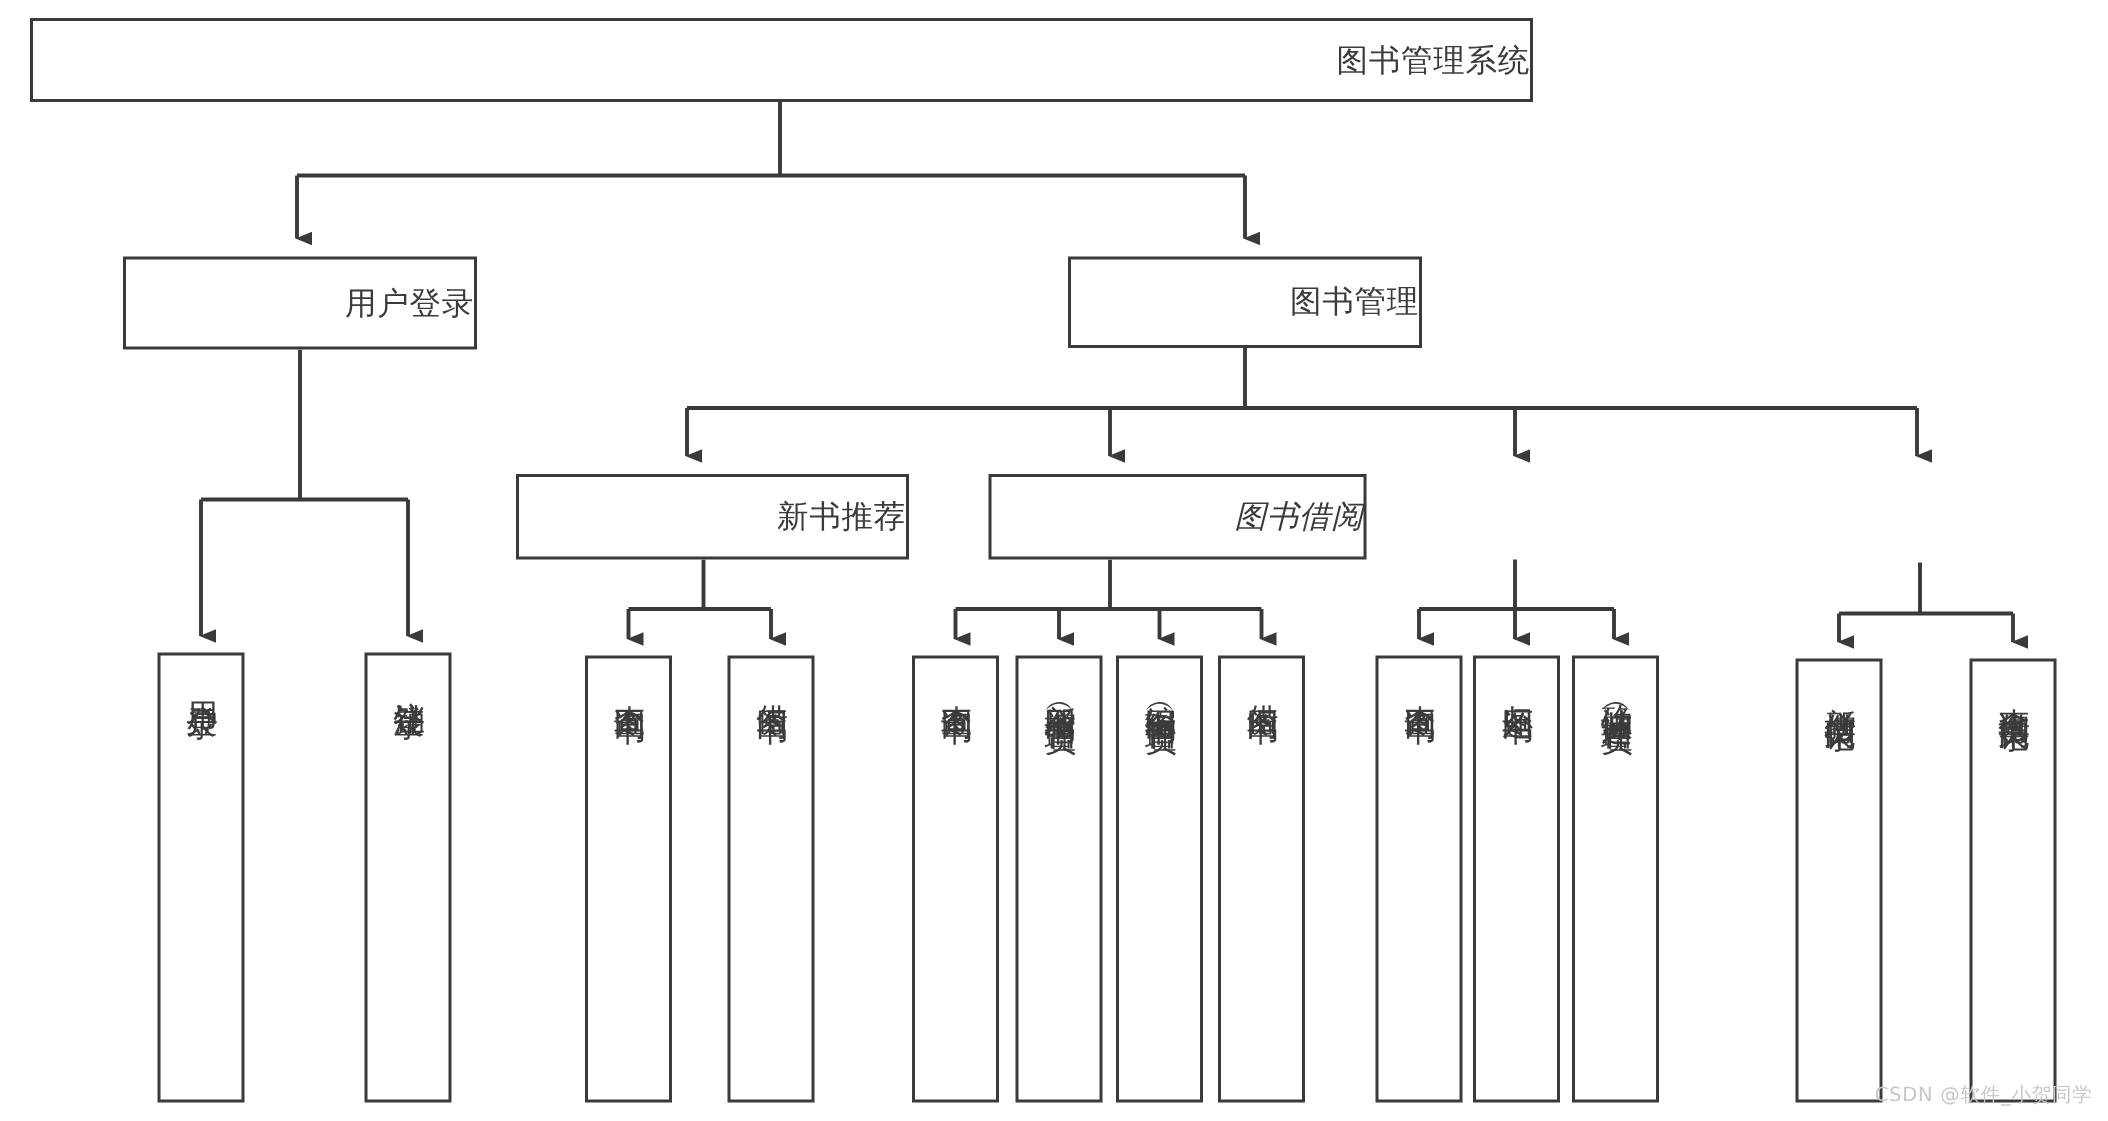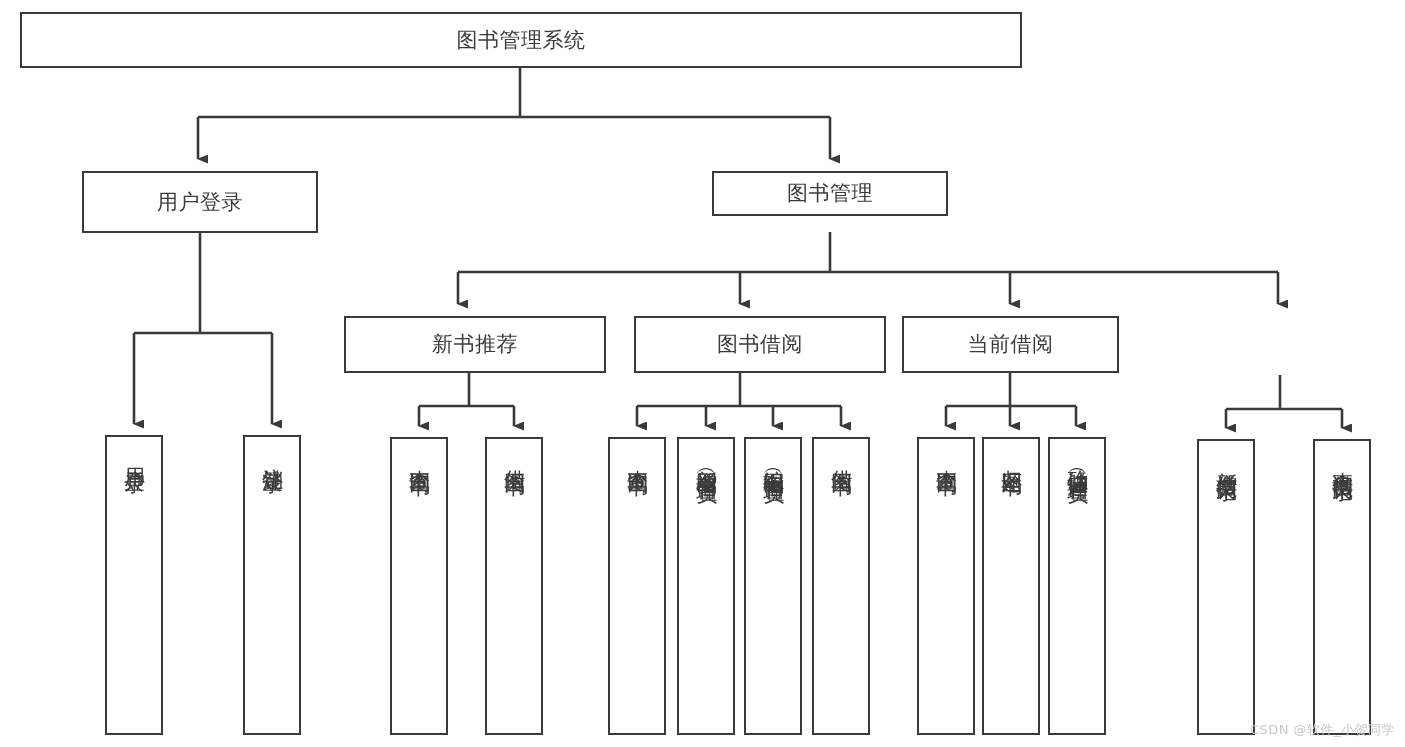--- a/index.html
+++ b/index.html
@@ -26,21 +26,21 @@
     width: 1405px;
     height: 747px;
   }
   .node {
     position: absolute;
     box-sizing: border-box;
     background: #ffffff;
     border: 2px solid #3a3a3a;
     display: flex;
     align-items: center;
-    justify-content: center;
+    justify-content: flex-end;
     color: #3b3b3b;
     z-index: 2;
   }
   .node .label {
     font-size: 21px;
     line-height: 1.15;
     letter-spacing: 0.5px;
     white-space: nowrap;
     color: #3b3b3b;
   }
@@ -124,32 +124,29 @@
     </g>
   </svg>
 
   <div class="node" style="left:20px; top:12px; width:1002px; height:56px;">
     <span class="label">图书管理系统</span>
   </div>
 
   <div class="node" style="left:82px; top:171px; width:236px; height:62px;">
     <span class="label">用户登录</span>
   </div>
-  <div class="node" style="left:712px; top:171px; width:236px; height:45px;">
+  <div class="node" style="left:712px; top:171px; width:236px; height:61px;">
     <span class="label">图书管理</span>
   </div>
 
   <div class="node" style="left:344px; top:316px; width:262px; height:57px;">
     <span class="label">新书推荐</span>
   </div>
-  <div class="node" style="left:634px; top:316px; width:252px; height:57px;">
+  <div class="node" style="left:659px; top:316px; width:252px; height:57px;font-style:italic;">
     <span class="label">图书借阅</span>
-  </div>
-  <div class="node" style="left:902px; top:316px; width:217px; height:57px;">
-    <span class="label">当前借阅</span>
   </div>
 
   <div class="node vertical" style="left:105px; top:435px; width:58px; height:300px;">
     <span class="label">用户登录</span>
   </div>
   <div class="node vertical" style="left:243px; top:435px; width:58px; height:300px;">
     <span class="label">注销登录</span>
   </div>
 
   <div class="node vertical" style="left:390px; top:437px; width:58px; height:298px;">

